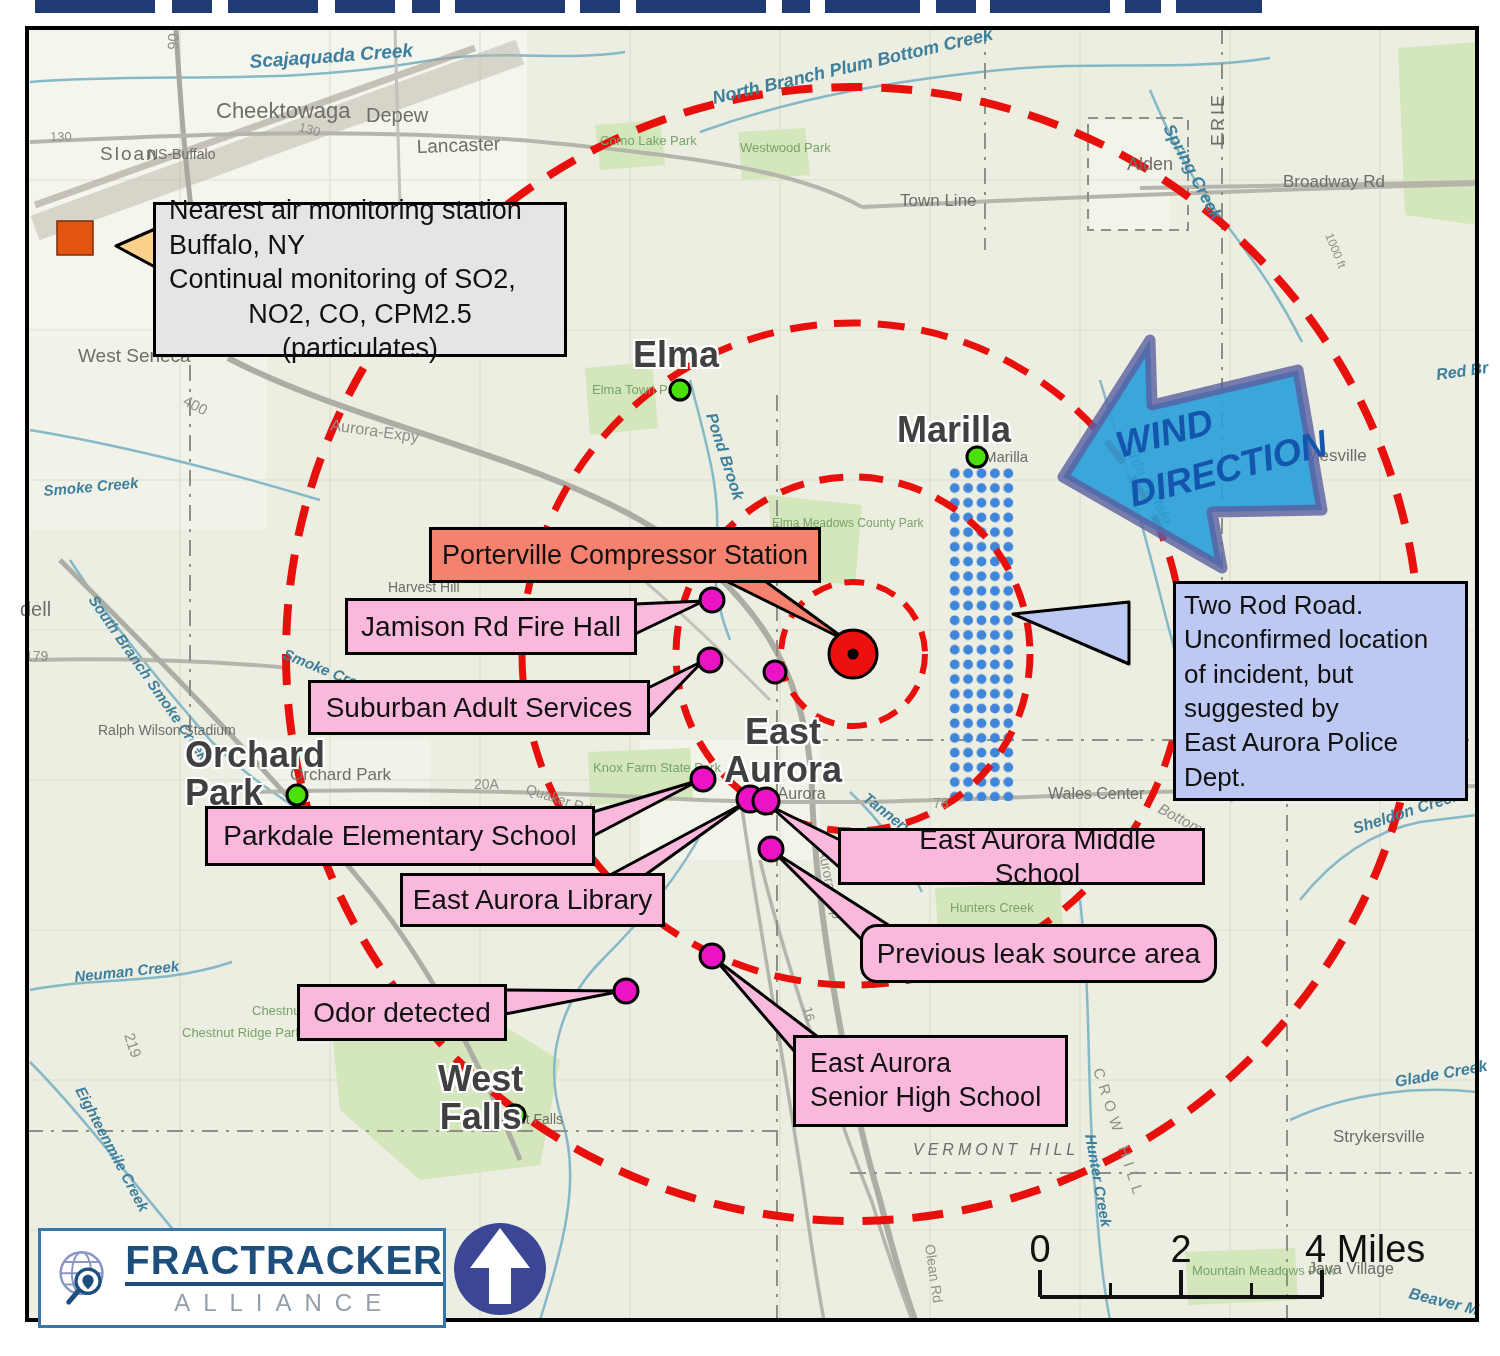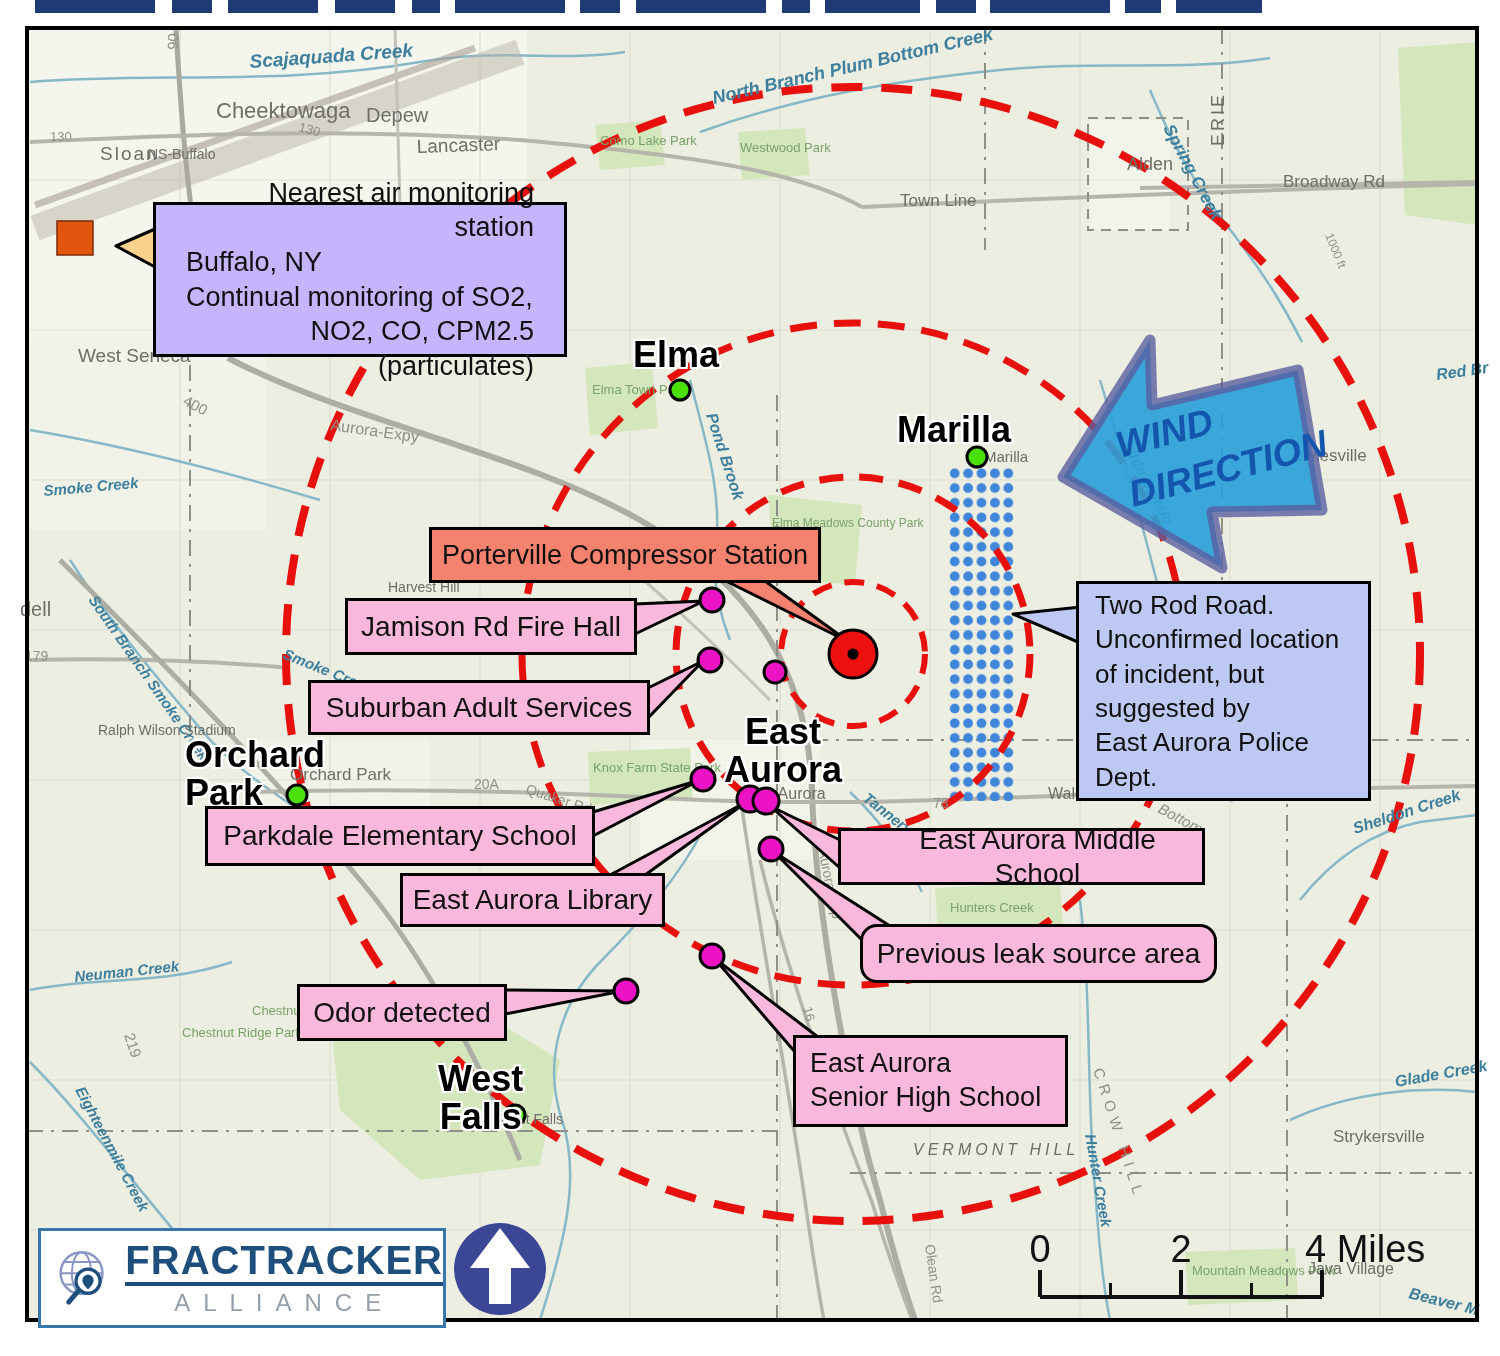--- a/index.html
+++ b/index.html
@@ -4,27 +4,27 @@
 <style>
   html,body{margin:0;padding:0;background:#fff;}
   #stage{position:relative;width:1500px;height:1356px;background:#ffffff;overflow:hidden;
          font-family:"Liberation Sans",sans-serif;}
   #mapsvg{position:absolute;left:0;top:0;}
   .callout{position:absolute;border:3px solid #000;box-sizing:border-box;color:#101010;
            display:flex;align-items:center;justify-content:center;text-align:center;
            font-size:28px;line-height:1.2;z-index:30;}
   .pink{background:#f9b8dc;}
   .salmon{background:#f4826e;font-size:27px;}
-  .orangebox{background:#c4b5fd;flex-direction:column;align-items:flex-start;text-align:right;
-             justify-content:center;padding:8px 30px;font-size:27px;line-height:1.28;}
+  .orangebox{background:#e5e5e5;flex-direction:column;align-items:flex-start;text-align:center;
+             justify-content:center;padding:8px 13px;font-size:27px;line-height:1.28;}
   .bluebox{background:#bdc9f2;flex-direction:column;align-items:flex-start;text-align:left;
            justify-content:center;padding:8px 16px;font-size:26px;line-height:1.32;}
   .multiline{flex-direction:column;align-items:flex-start;text-align:left;padding-left:14px;
              justify-content:center;font-size:27px;line-height:1.25;}
-  .town{position:absolute;z-index:25;color:#000000;font-weight:bold;font-size:36px;line-height:1.06;
+  .town{position:absolute;z-index:25;color:#404040;font-weight:bold;font-size:36px;line-height:1.06;
         text-shadow:-2px -2px 0 #fff,2px -2px 0 #fff,-2px 2px 0 #fff,2px 2px 0 #fff,
                     0 -2px 0 #fff,0 2px 0 #fff,-2px 0 0 #fff,2px 0 0 #fff;}
   #logo{position:absolute;left:38px;top:1228px;width:408px;height:100px;background:#fff;
         border:3px solid #3877a9;box-sizing:border-box;display:flex;align-items:center;z-index:40;}
   #logo .words{display:flex;flex-direction:column;margin-left:10px;}
   #logo .main{color:#1d4e7c;font-weight:bold;font-size:40px;letter-spacing:1px;
               border-bottom:4px solid #1d4e7c;line-height:1.0;padding-bottom:2px;}
   #logo .sub{color:#93a0ab;font-size:24px;letter-spacing:13px;margin-top:3px;align-self:center;}
   text{font-family:"Liberation Sans",sans-serif;}
   .tb{fill:#3e7f9d;font-style:italic;font-weight:bold;}
@@ -297,21 +297,21 @@
 <div class="callout pink" style="left:205px;top:806px;width:390px;height:60px;">Parkdale Elementary School</div>
 <div class="callout pink" style="left:308px;top:680px;width:342px;height:55px;">Suburban Adult Services</div>
 <div class="callout pink" style="left:400px;top:873px;width:265px;height:54px;">East Aurora Library</div>
 <div class="callout pink" style="left:838px;top:828px;width:367px;height:57px;padding-left:32px;">East Aurora Middle School</div>
 <div class="callout pink" style="left:860px;top:924px;width:357px;height:59px;border-radius:17px;">Previous leak source area</div>
 <div class="callout pink" style="left:297px;top:984px;width:210px;height:57px;">Odor detected</div>
 <div class="callout pink multiline" style="left:793px;top:1035px;width:275px;height:92px;">
   <div>East Aurora</div>
   <div>Senior High School</div>
 </div>
-<div class="callout bluebox" style="left:1076px;top:581px;width:295px;height:220px;">
+<div class="callout bluebox" style="left:1173px;top:581px;width:295px;height:220px;padding-left:8px;">
   <div>Two Rod Road.</div>
   <div>Unconfirmed location</div>
   <div>of incident, but</div>
   <div>suggested by</div>
   <div>East Aurora Police</div>
   <div>Dept.</div>
 </div>
 
 <div id="logo">
   <svg width="80" height="76" viewBox="0 0 80 76" style="margin-left:10px;">

